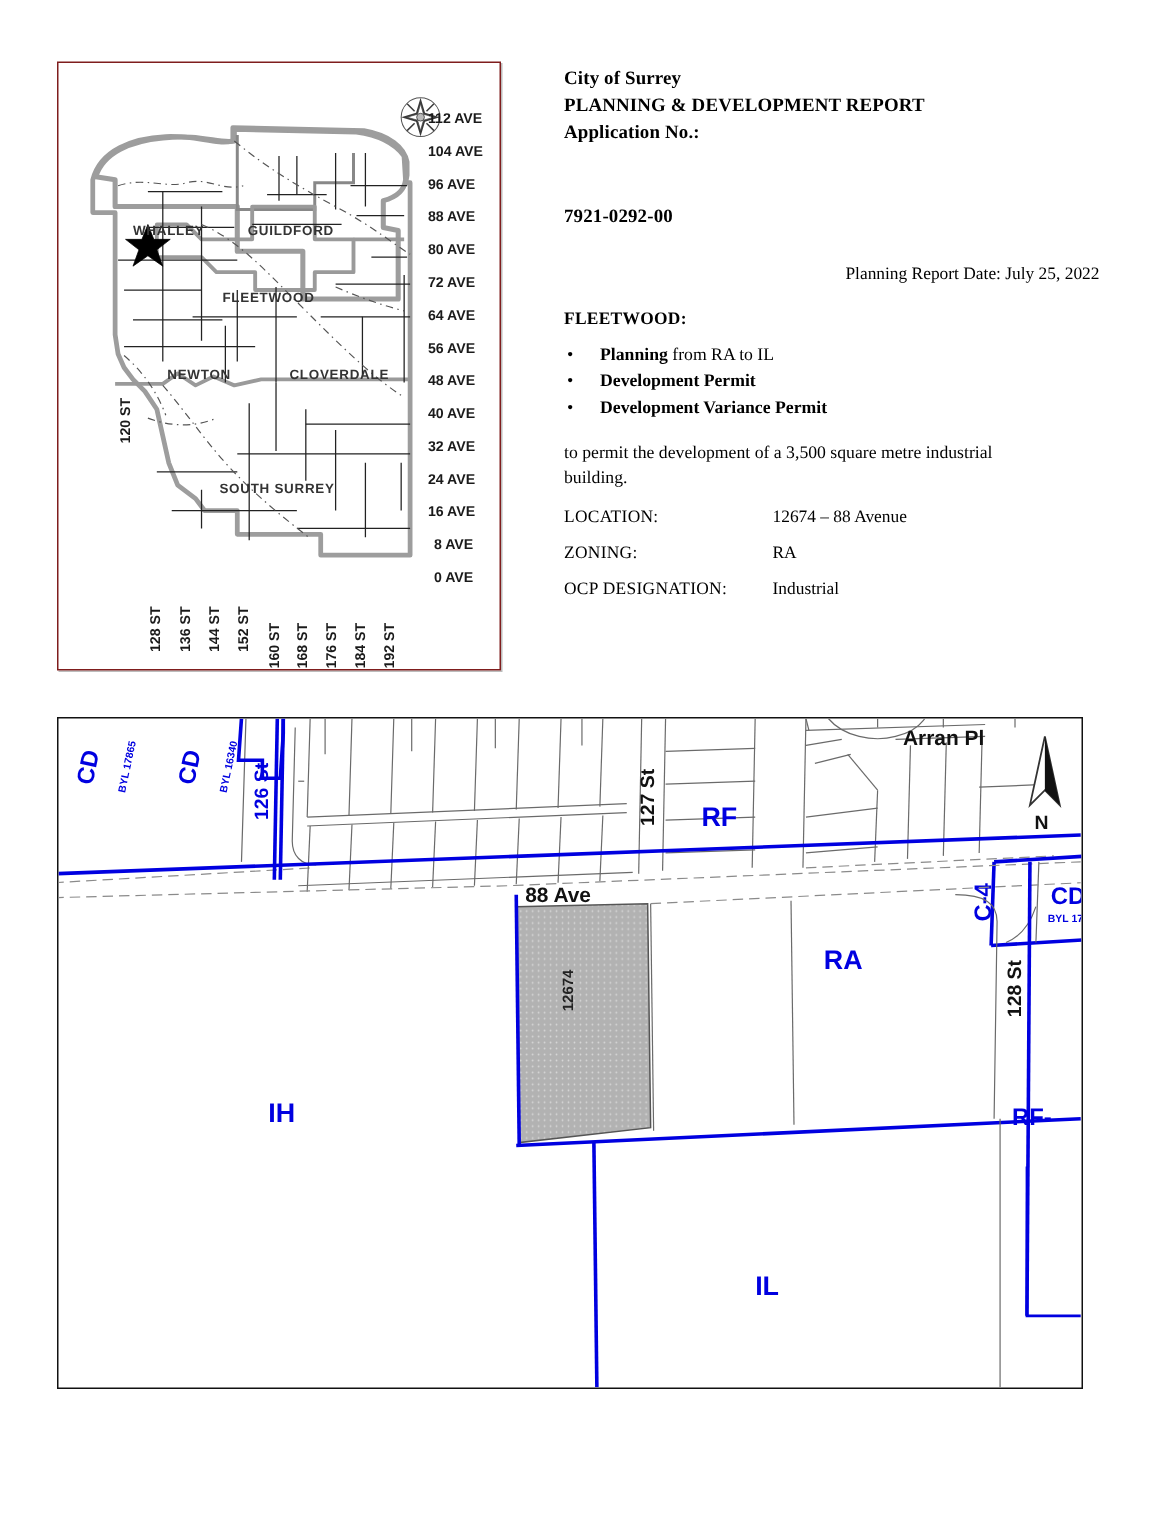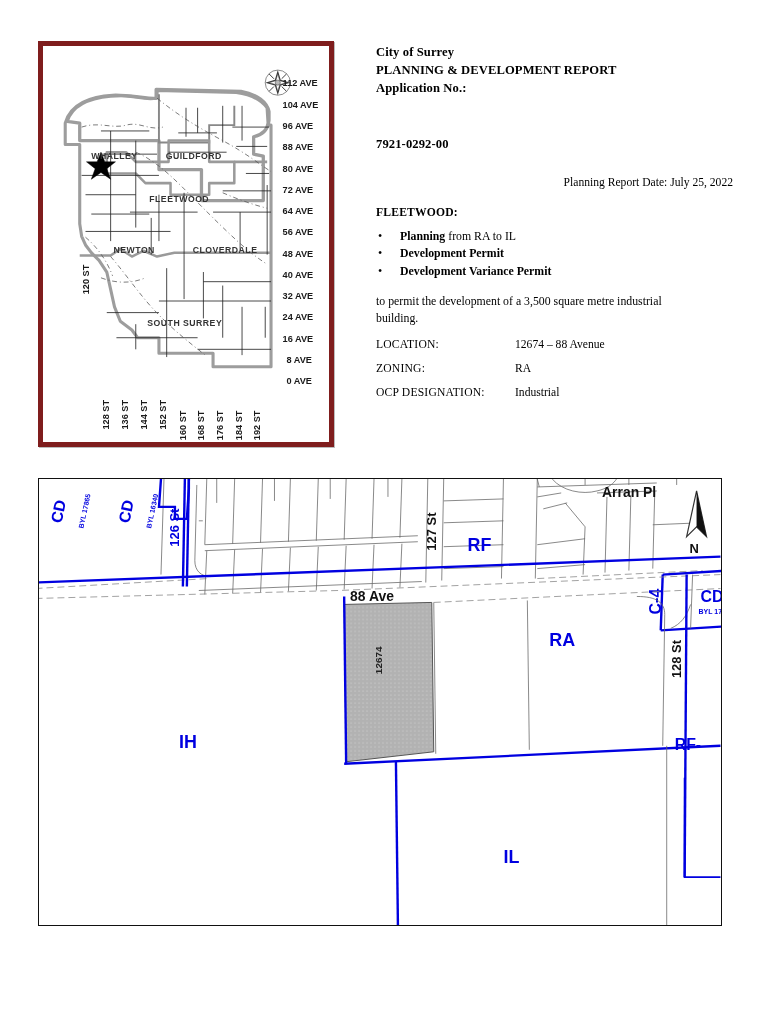--- a/index.html
+++ b/index.html
@@ -15,21 +15,21 @@
     overflow: hidden;
   }
 
   
   #key-map {
     position: absolute;
     left: 38px;
     top: 41px;
     width: 296px;
     height: 406px;
-    border: 5px solid #7f1d1d;
+    border: 1px solid #7f1d1d;
     box-shadow: 1px 1px 0 #bcbcbc;
     background: #ffffff;
     box-sizing: border-box;
   }
   #key-map-svg { display:block; width:100%; height:100%; }
   .km-ave-label {
     font-family: "Liberation Sans", sans-serif;
     font-size: 9.5px;
     font-weight: bold;
     fill: #1a1a1a;

